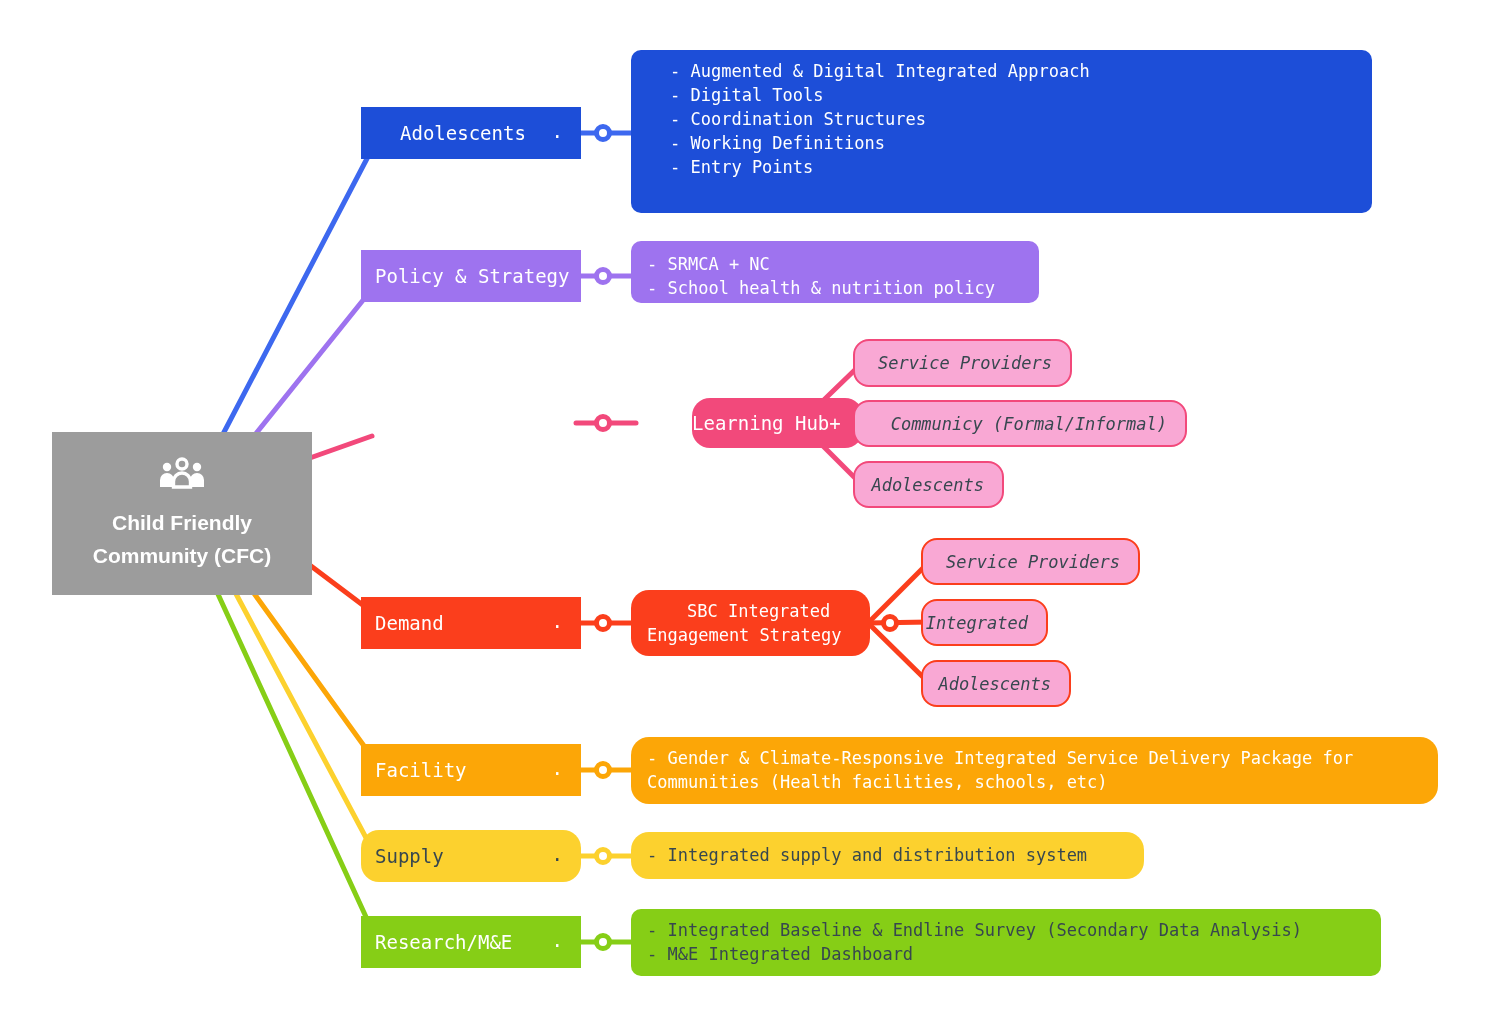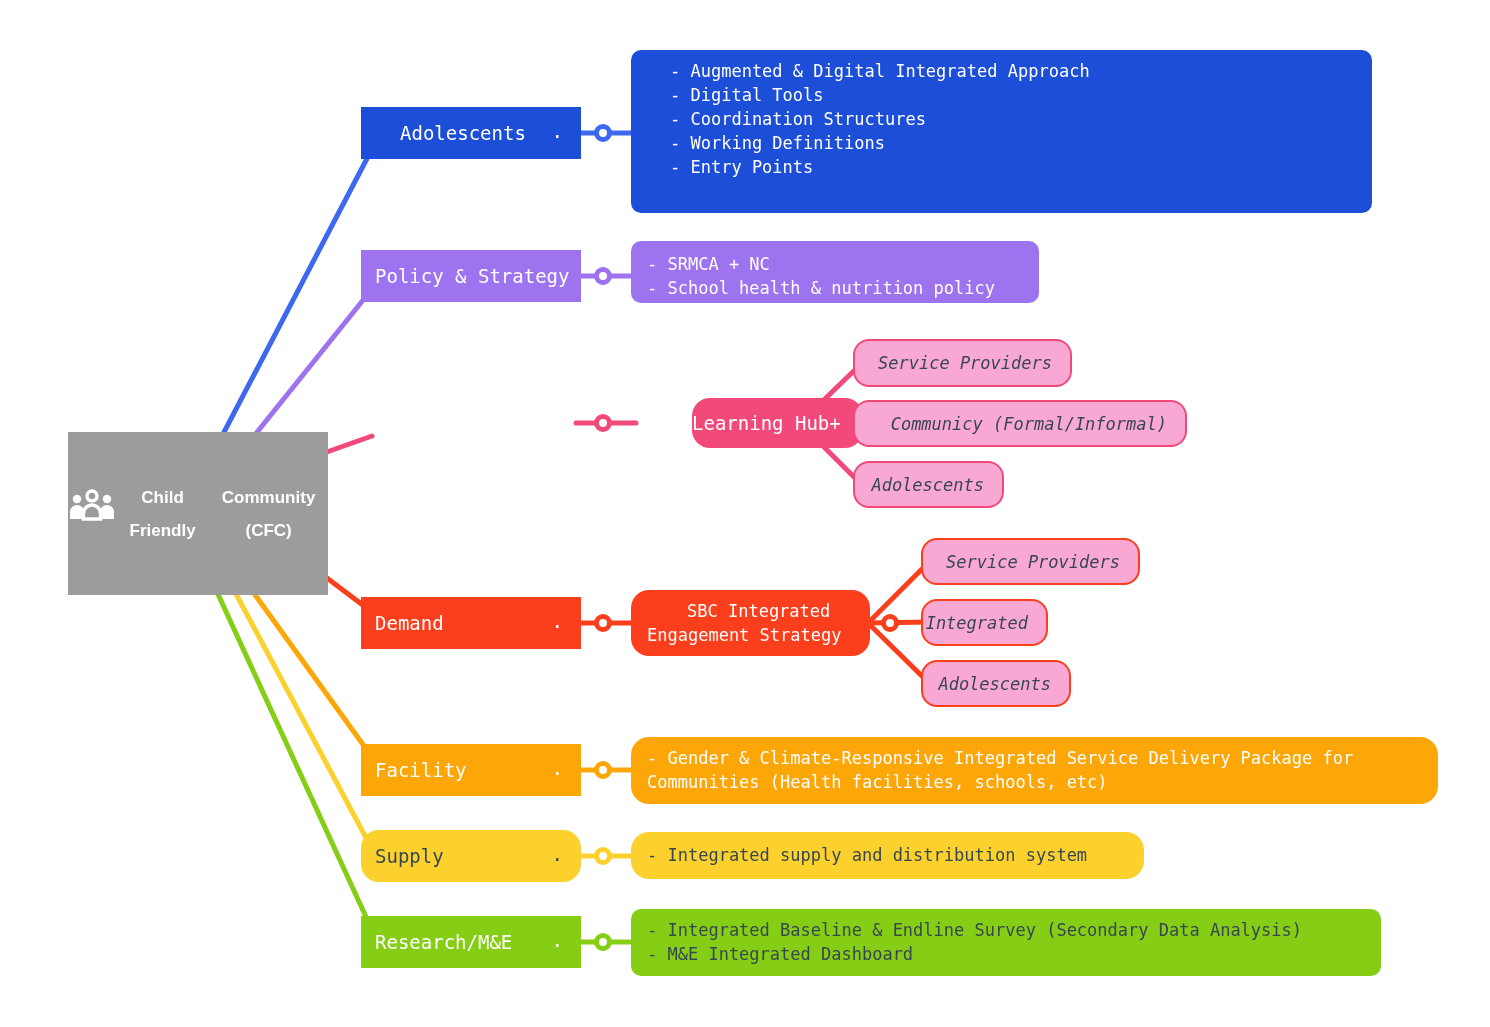--- a/index.html
+++ b/index.html
@@ -3,23 +3,23 @@
 <meta charset="utf-8">
 <style>
   html,body{margin:0;padding:0;background:#ffffff;}
   #canvas{position:relative;width:1490px;height:1027px;background:#ffffff;overflow:hidden;
           font-family:"DejaVu Sans Mono",monospace;}
   #wires{position:absolute;left:0;top:0;width:1490px;height:1027px;}
 
   .node{position:absolute;box-sizing:border-box;}
 
   
-  .root{left:68px;top:432px;width:260px;height:163px;background:#9C9C9C;color:#ffffff;
-        display:flex;flex-direction:row;align-items:center;justify-content:center;
-        font-family:"Liberation Sans",sans-serif;font-weight:bold;font-size:17px;line-height:33px;
+  .root{left:52px;top:432px;width:260px;height:163px;background:#9C9C9C;color:#ffffff;
+        display:flex;flex-direction:column;align-items:center;justify-content:center;
+        font-family:"Liberation Sans",sans-serif;font-weight:bold;font-size:21px;line-height:33px;
         text-align:center;}
   .root .icon{margin-bottom:6px;}
 
   
   .branch{left:361px;width:220px;height:52px;color:#ffffff;font-size:19px;
           display:flex;align-items:center;padding-left:14px;}
   .branch .dot{position:absolute;right:18px;bottom:18px;font-size:19px;line-height:19px;}
 
   
   .content{left:631px;border-radius:10px;color:#ffffff;font-size:17px;line-height:24px;

